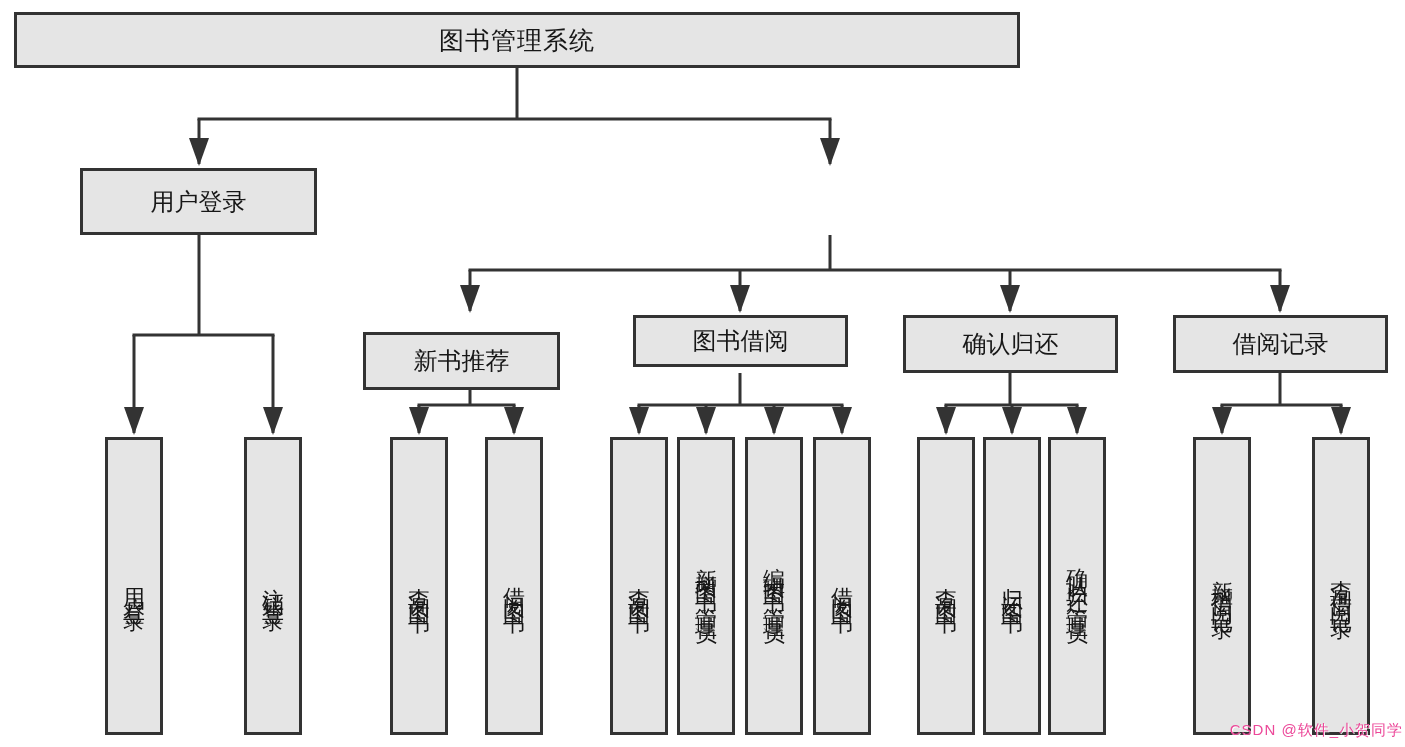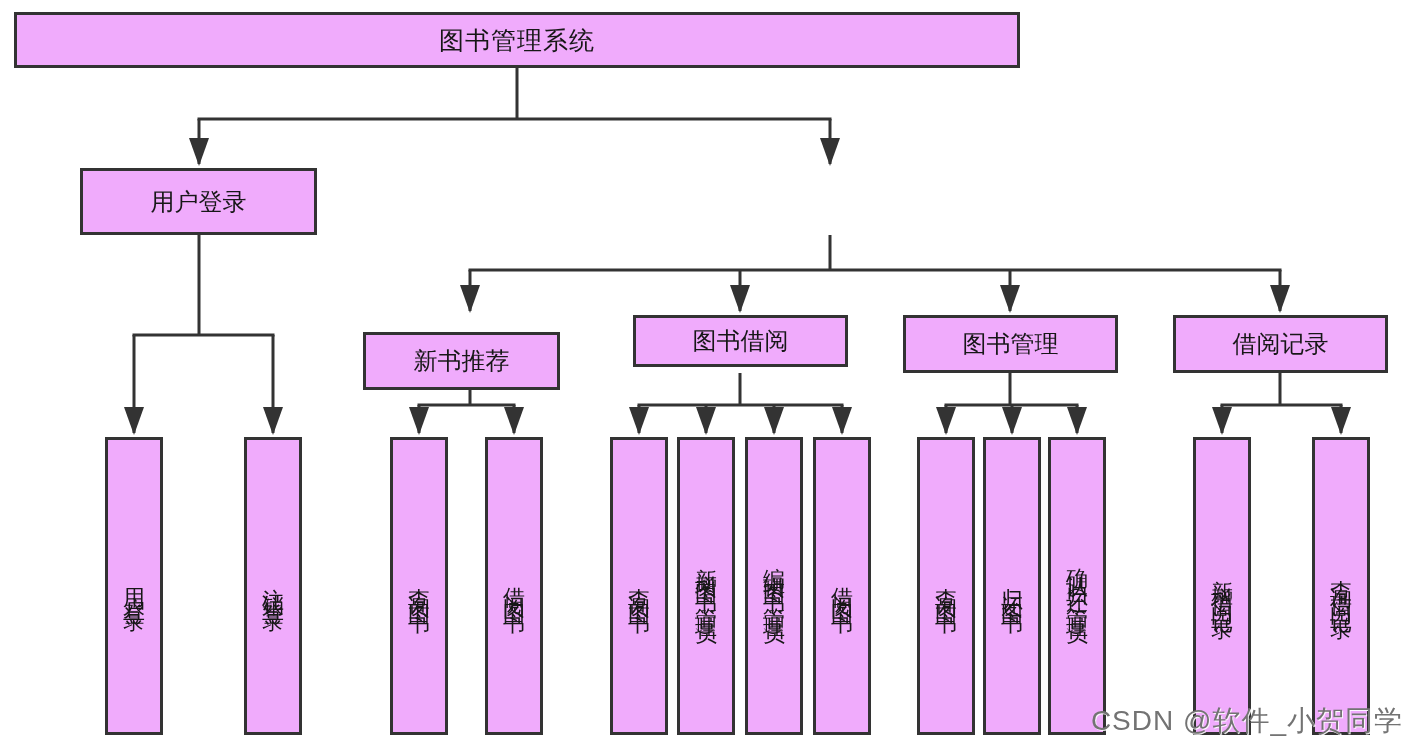--- a/index.html
+++ b/index.html
@@ -15,21 +15,21 @@
     position: absolute;
     left: 0; top: 0;
     width: 1405px; height: 747px;
     pointer-events: none;
   }
   .ln { fill: none; stroke: #333333; stroke-width: 3; }
   .arrow { marker-end: url(#arw); }
   .node {
     position: absolute;
     box-sizing: border-box;
-    background: #f0abfc;
+    background: #e5e5e5;
     border: 3px solid #333333;
     display: flex;
     align-items: center;
     justify-content: center;
     color: #171717;
     text-align: center;
     white-space: nowrap;
   }
   .h { font-size: 24px; }
   .root { font-size: 25px; letter-spacing: 1px; }
@@ -37,22 +37,22 @@
     writing-mode: vertical-rl;
     text-orientation: mixed;
     font-size: 22px;
     letter-spacing: 8px;
     line-height: 1;
   }
   .watermark {
     position: absolute;
     right: 2px;
     bottom: 7px;
-    font-size: 28px;
-    color: #737373;
+    font-size: 15px;
+    color: #ec4899;
     text-shadow: 1px 1px 0 rgba(255,255,255,0.9);
     z-index: 10;
     letter-spacing: 1px;
   }
 </style>
 </head>
 <body>
 
 <div class="canvas">
 
@@ -110,21 +110,21 @@
       <path class="ln arrow" d="M1341 405 V433"></path>
     </g>
   </svg>
 
   <div class="node h root" style="left:14px; top:12px; width:1006px; height:56px;">图书管理系统</div>
 
   <div class="node h" style="left:80px; top:168px; width:237px; height:67px;">用户登录</div>
 
   <div class="node h" style="left:363px; top:332px; width:197px; height:58px;">新书推荐</div>
   <div class="node h" style="left:633px; top:315px; width:215px; height:52px;">图书借阅</div>
-  <div class="node h" style="left:903px; top:315px; width:215px; height:58px;">图书管理</div>
+  <div class="node h" style="left:903px; top:315px; width:215px; height:58px;">确认归还</div>
   <div class="node h" style="left:1173px; top:315px; width:215px; height:58px;">借阅记录</div>
 
   <div class="node v" style="left:105px; top:437px; width:58px; height:298px;">用户登录</div>
   <div class="node v" style="left:244px; top:437px; width:58px; height:298px;">注销登录</div>
 
   <div class="node v" style="left:390px; top:437px; width:58px; height:298px;">查询图书</div>
   <div class="node v" style="left:485px; top:437px; width:58px; height:298px;">借阅图书</div>
 
   <div class="node v" style="left:610px; top:437px; width:58px; height:298px;">查询图书</div>
   <div class="node v" style="left:677px; top:437px; width:58px; height:298px;">新增图书（管理员）</div>

